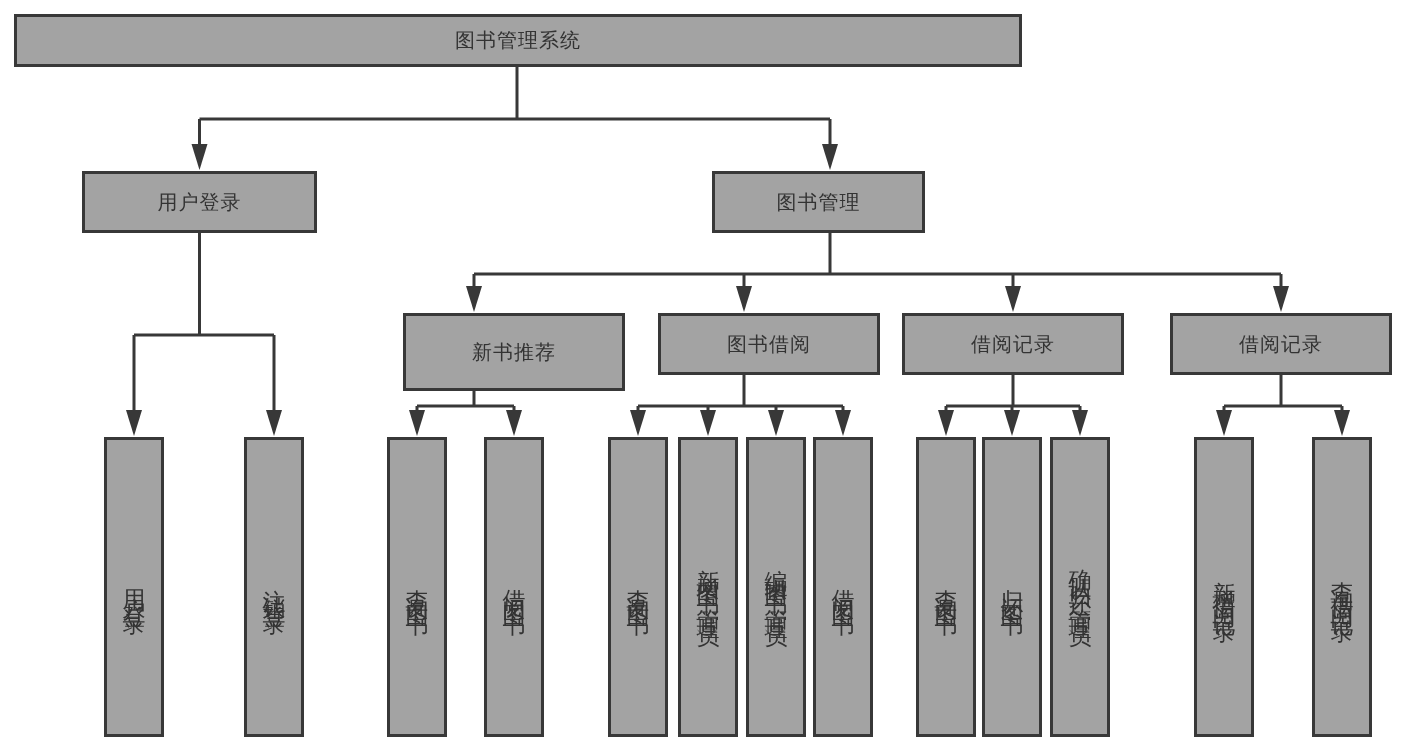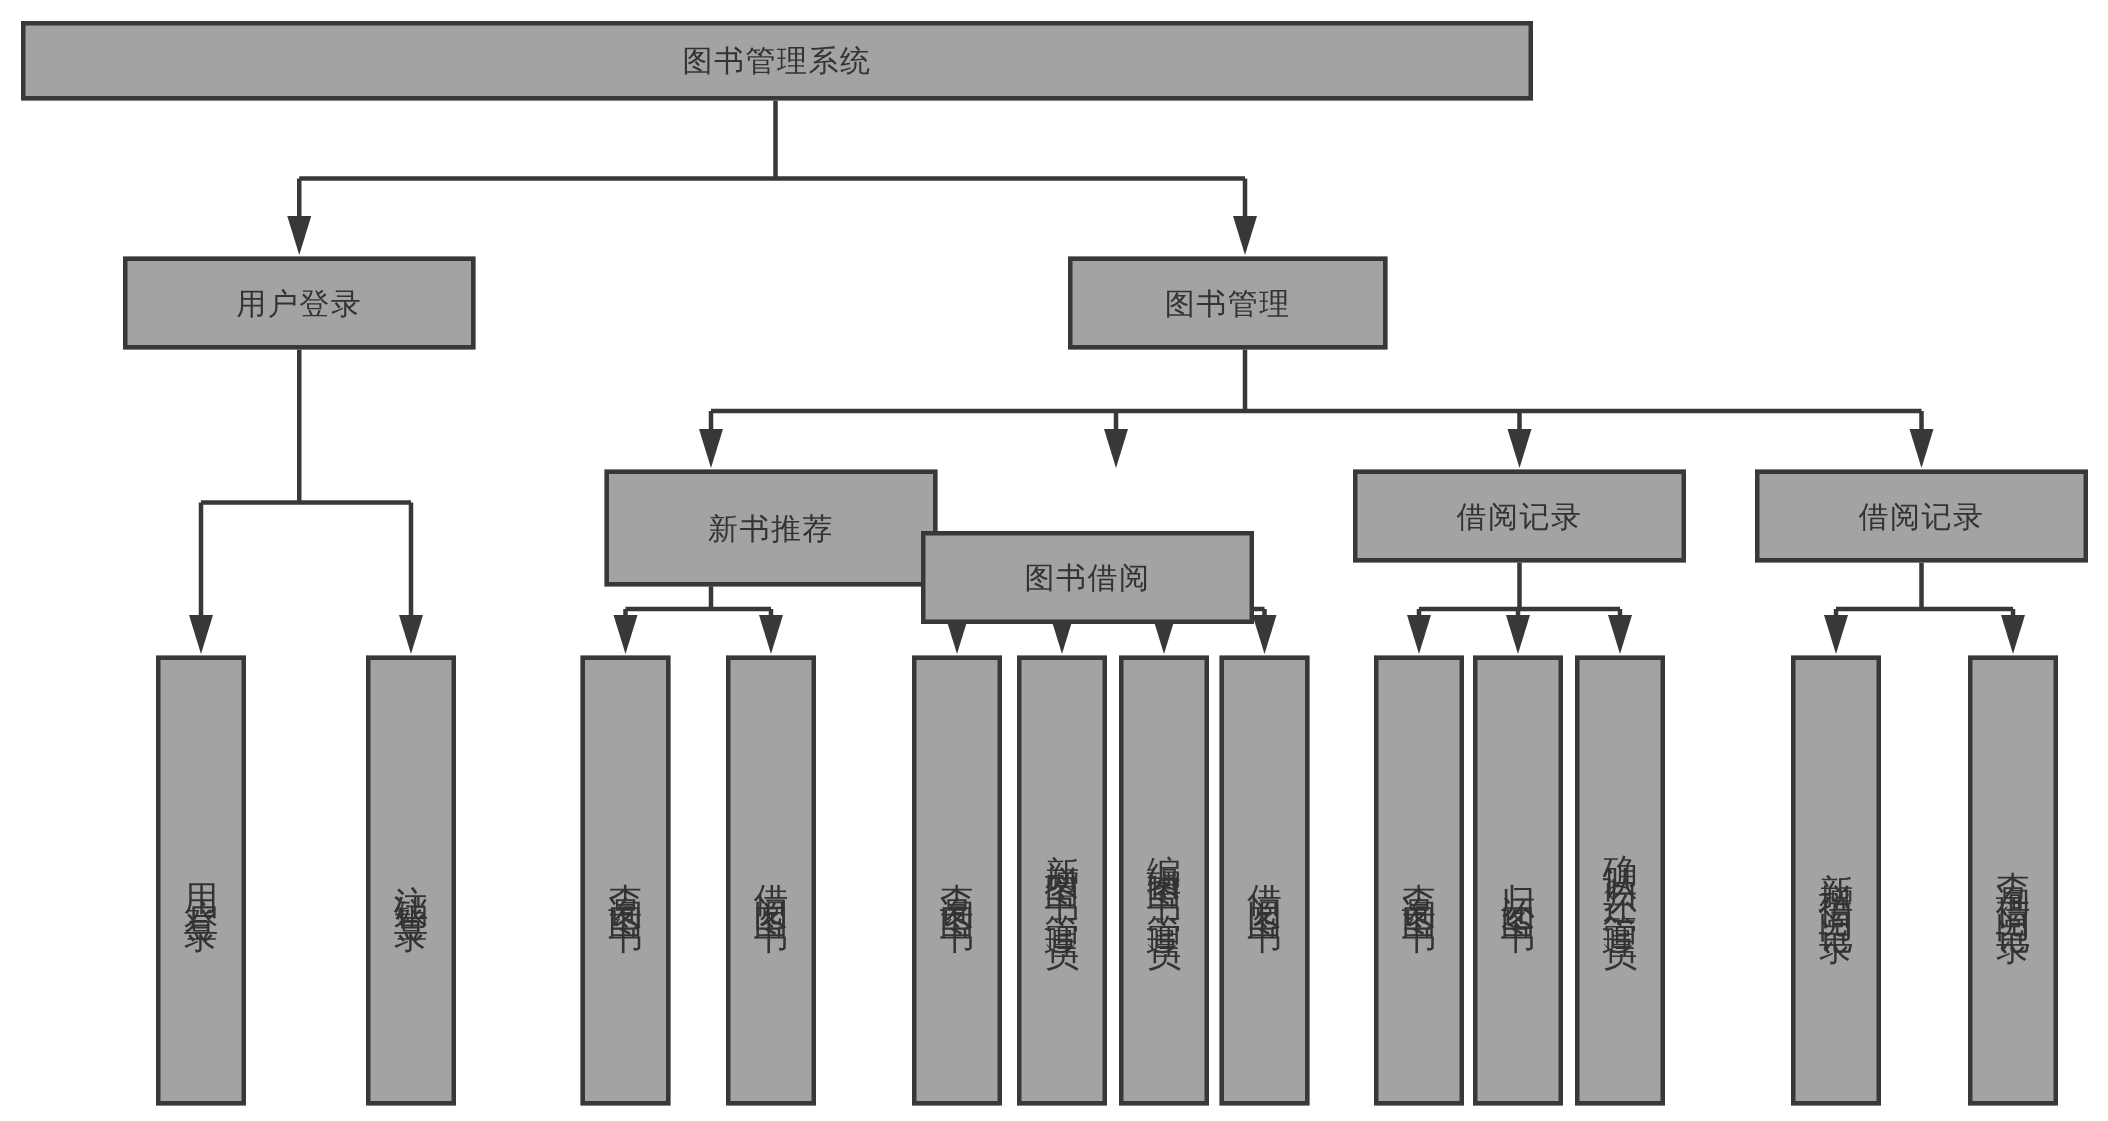--- a/index.html
+++ b/index.html
@@ -117,21 +117,21 @@
   <div class="box h-box" style="left:82px; top:171px; width:235px; height:62px;">
     <span>用户登录</span>
   </div>
   <div class="box h-box" style="left:712px; top:171px; width:213px; height:62px;">
     <span>图书管理</span>
   </div>
 
   <div class="box h-box" style="left:363px; top:313px; width:222px; height:78px;margin-left:40px;">
     <span>新书推荐</span>
   </div>
-  <div class="box h-box" style="left:614px; top:313px; width:222px; height:62px;margin-top:41px;">
+  <div class="box h-box" style="left:658px; top:313px; width:222px; height:62px;">
     <span>图书借阅</span>
   </div>
   <div class="box h-box" style="left:902px; top:313px; width:222px; height:62px;">
     <span>借阅记录</span>
   </div>
   <div class="box h-box" style="left:1170px; top:313px; width:222px; height:62px;">
     <span>借阅记录</span>
   </div>
 
   <div class="box v-box" style="left:104px;">

